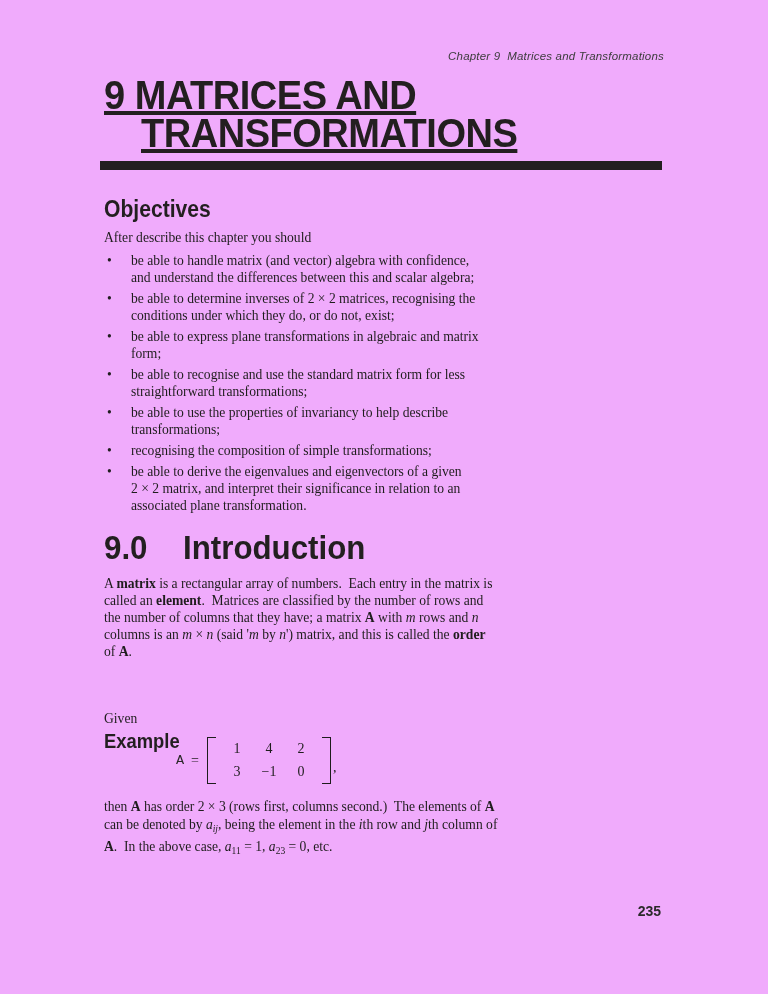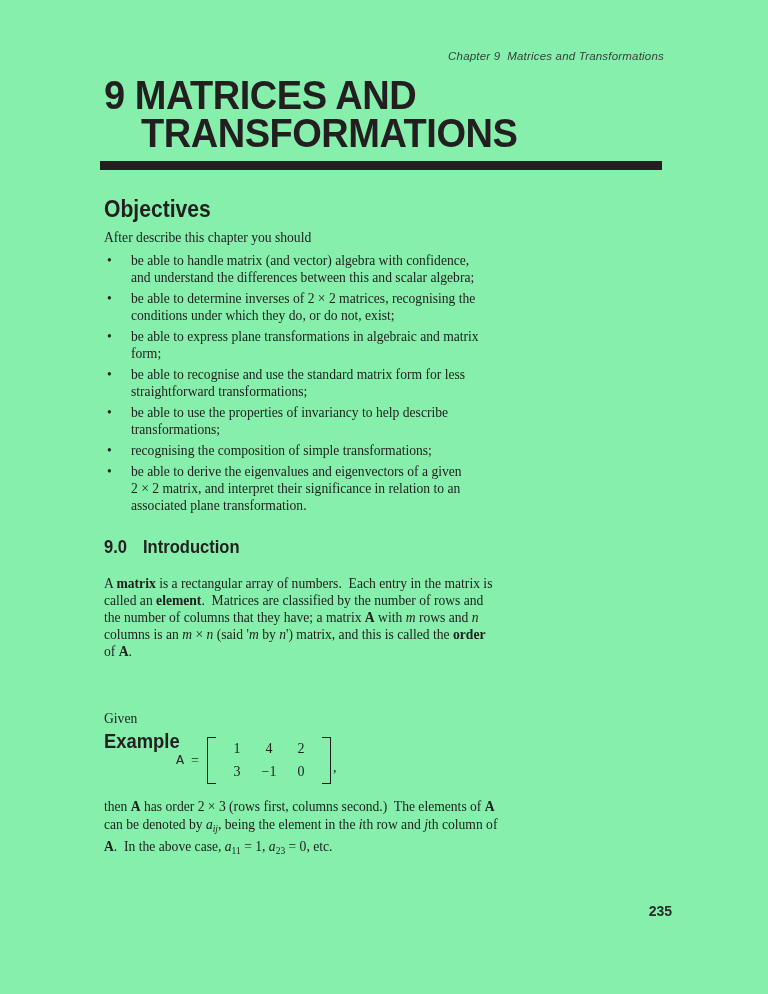--- a/index.html
+++ b/index.html
@@ -1,42 +1,42 @@
 <!DOCTYPE html>
 <html><head>
 <meta charset="utf-8">
 <style>
   html,body{margin:0;padding:0;background:#ffffff;}
   .page{
-    position:relative;width:768px;height:994px;background:#86efac;overflow:hidden;
+    position:relative;width:768px;height:994px;background:#f0abfc;overflow:hidden;
     font-family:"Liberation Serif",serif;color:#1f1d1d;margin:0 auto;
   }
   
   .running-header{
     position:absolute;top:50px;right:104px;
     font-family:"Liberation Sans",sans-serif;font-style:italic;
     font-size:11.5px;color:#3c3c3c;letter-spacing:.2px;
   }
   
   .chapter-title{
     position:absolute;left:104px;top:76px;margin:0;
     font-family:"Liberation Sans",sans-serif;font-weight:bold;color:#231f20;
-    font-size:40px;line-height:38px;letter-spacing:-.5px;
+    font-size:40px;line-height:38px;letter-spacing:-.5px;text-decoration:underline;
   }
   .t-line{display:block;transform:scaleX(.95);transform-origin:left top;white-space:nowrap;}
   .t-line.l2{margin-left:37px;}
   .title-rule{position:absolute;left:100px;top:161px;width:562px;height:9px;background:#231f20;}
   
   .sec-h{
     position:absolute;margin:0;font-family:"Liberation Sans",sans-serif;
     font-weight:bold;color:#231f20;white-space:nowrap;
   }
   .obj-h{left:104px;top:196px;font-size:24px;line-height:26px;text-align:center;}
   .obj-h .hs{display:inline-block;transform:scaleX(.88);transform-origin:left top;}
-  .intro-h{left:104px;top:533px;font-size:18px;line-height:28px;display:flex;gap:14px;}
+  .intro-h{left:104px;top:533px;font-size:34px;line-height:28px;display:flex;gap:32px;}
   .intro-h .hs{display:inline-block;transform:scaleX(.92);transform-origin:left top;}
   .ex-h{left:104px;top:686px;font-size:20px;line-height:22px;margin-top:44px;}
   .ex-h .hs{display:inline-block;transform:scaleX(.92);transform-origin:left top;}
   
   .body{position:absolute;margin:0;font-size:13.6px;line-height:17px;color:#1f1d1d;}
   .obj-intro{left:104px;top:229px;width:392px;}
   .bullets{position:absolute;left:104px;top:252px;width:385px;font-size:13.6px;line-height:17px;}
   .bullet-item{position:relative;padding-left:27px;margin-bottom:4px;}
   .bullet-item .dot{position:absolute;left:3px;top:0;}
   .intro-p{left:104px;top:575px;width:392px;}
@@ -53,21 +53,21 @@
   .lbr,.rbr{align-self:stretch;width:8px;border:1.6px solid #1e1c1c;}
   .lbr{border-right:none;}
   .rbr{border-left:none;}
   .mgrid{
     display:grid;grid-template-columns:28px 36px 28px;row-gap:9px;
     padding:5px 7px;font-size:14px;line-height:14px;text-align:center;
   }
   .mcomma{align-self:flex-end;padding-bottom:8px;font-size:14px;margin-left:2px;}
   
   .page-number{
-    position:absolute;right:96px;top:903px;
+    position:absolute;right:107px;top:903px;
     font-family:"Liberation Sans",sans-serif;font-weight:bold;
     font-size:14px;color:#2b2a2a;
   }
 </style>
 </head>
 <body>
 
 <div class="page">
 
   <div class="running-header">Chapter 9&nbsp; Matrices and Transformations</div>

